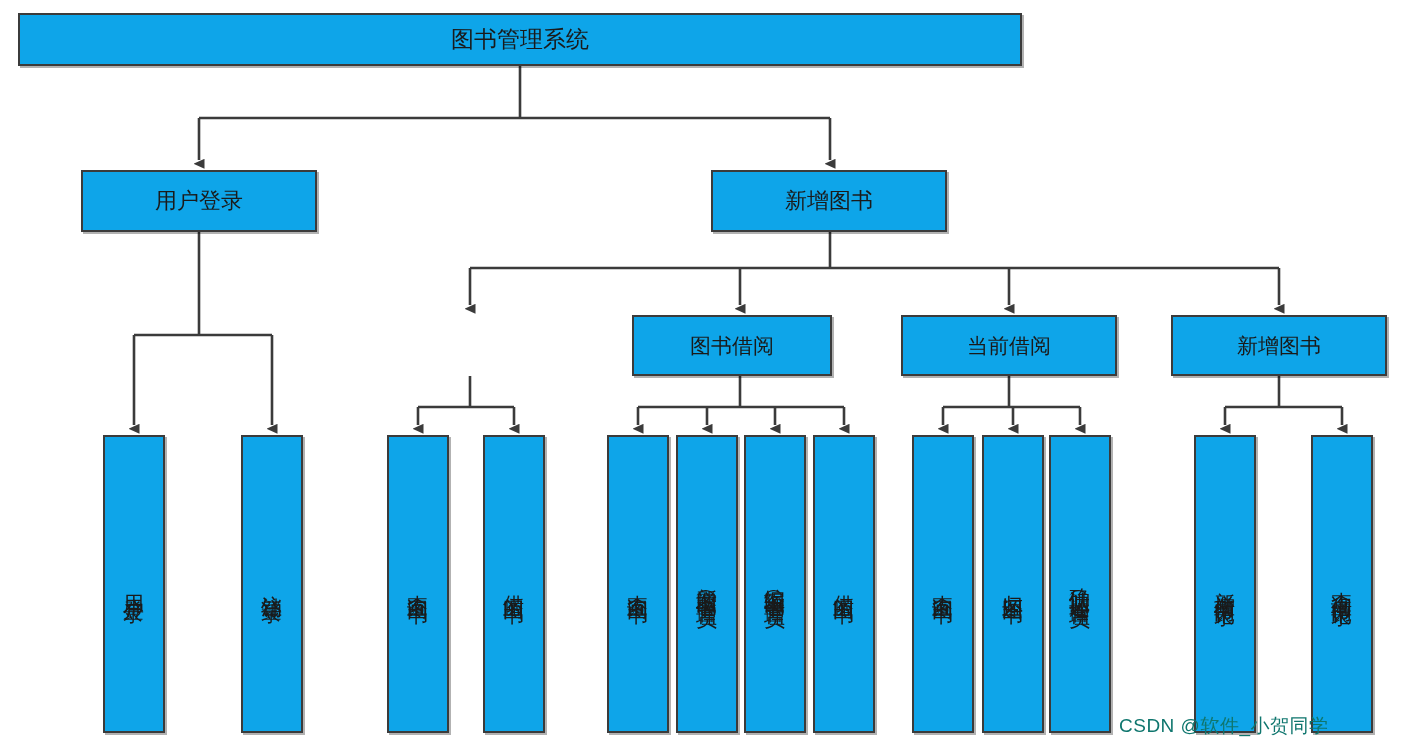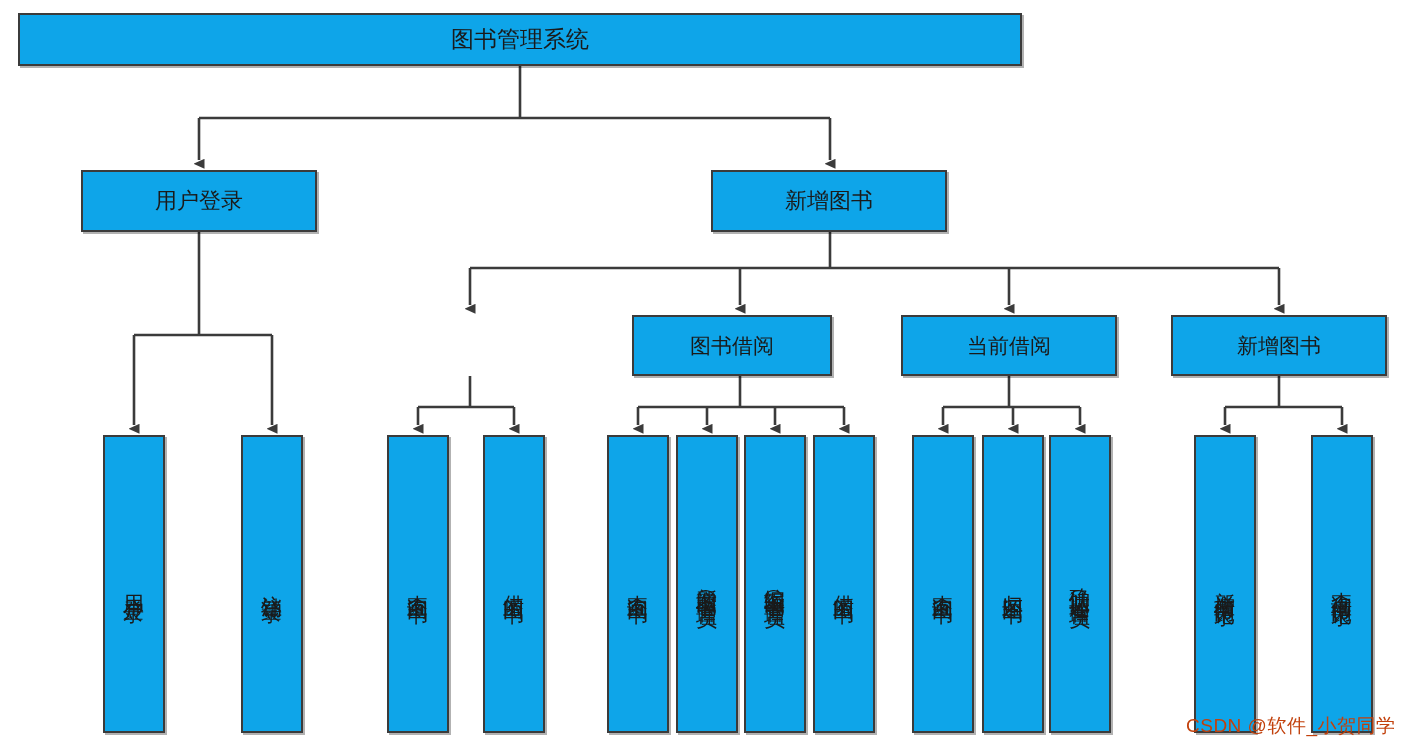--- a/index.html
+++ b/index.html
@@ -50,24 +50,24 @@
   .node.leaf .lbl {
     writing-mode: vertical-rl;
     text-orientation: upright;
     letter-spacing: 3px;
     line-height: 1;
     white-space: normal;
     text-align: start;
   }
   #watermark {
     position: absolute;
-    left: 1186px;
+    left: 1119px;
     top: 713px;
     font-size: 19px;
-    color: #c2410c;
+    color: #0f766e;
     letter-spacing: 0.5px;
     white-space: nowrap;
     user-select: none;
   }
 </style>
 </head>
 <body>
 
 <div id="canvas">
 

